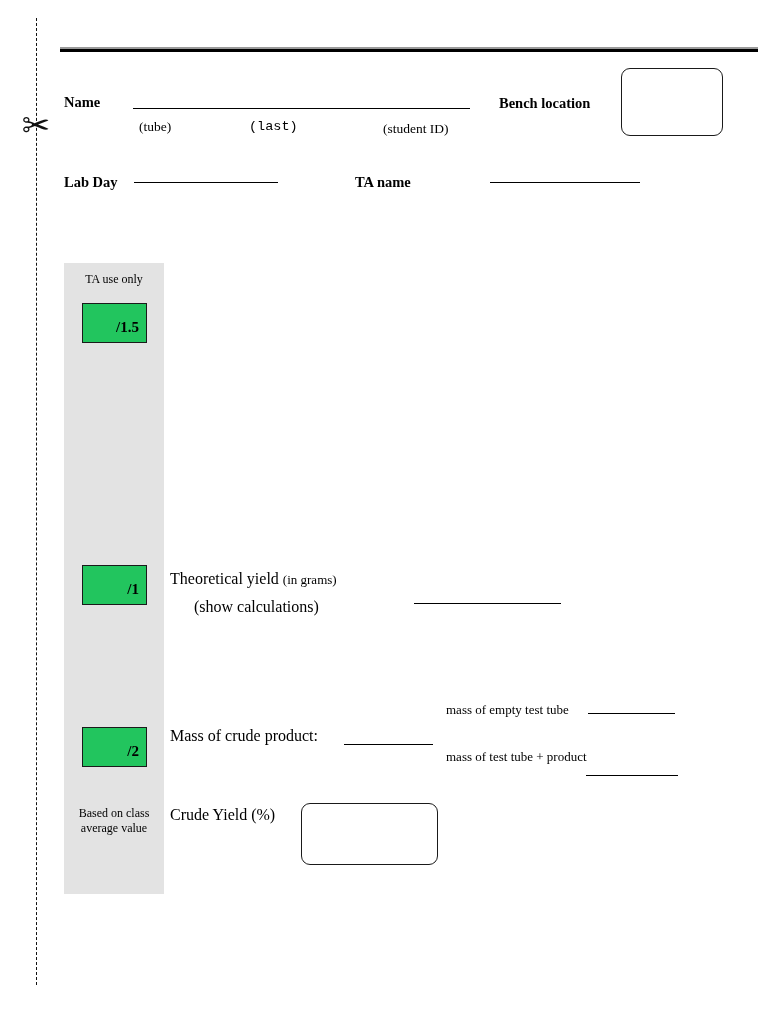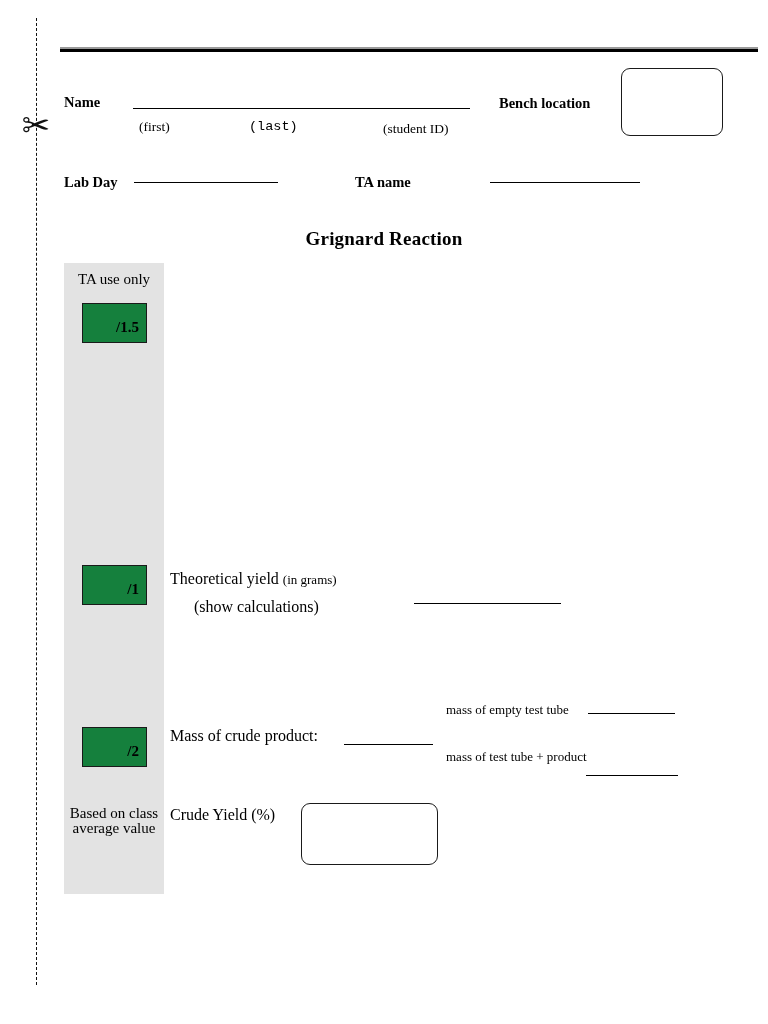--- a/index.html
+++ b/index.html
@@ -126,29 +126,29 @@
     left: 64px;
     top: 263px;
     width: 100px;
     height: 631px;
     background: #e3e3e3;
   }
   .ta-note {
     position: absolute;
     width: 100px;
     text-align: center;
-    font-size: 15px;
+    font-size: 12px;
     line-height: 15px;
   }
   .score-box {
     position: absolute;
     width: 65px;
     height: 40px;
     border: 1.6px solid #1a1a1a;
-    background: #15803d;
+    background: #22c55e;
     box-sizing: border-box;
   }
   .score-box span {
     position: absolute;
     right: 7px;
     bottom: 6px;
     font-weight: bold;
     font-size: 15px;
   }
 
@@ -189,33 +189,32 @@
   <div class="cut-line"></div>
   <div class="scissors">✂</div>
 
   <div class="hdr-rule">
     <div class="thin"></div>
     <div class="thick"></div>
   </div>
 
   <div class="lbl-bold" style="left:64px; top:94px;">Name</div>
   <div class="rule" style="left:133px; top:108px; width:337px;"></div>
-  <div class="lbl-plain" style="left:139px; top:119px;">(first)</div>
+  <div class="lbl-plain" style="left:139px; top:119px;">(tube)</div>
   <div class="lbl-plain" style="left:249px; top:119px;font-family:Liberation Mono, monospace;">(last)</div>
   <div class="lbl-plain" style="left:383px; top:121px;">(student ID)</div>
 
   <div class="lbl-bold" style="left:499px; top:95px;">Bench location</div>
   <div class="round-box" style="left:621px; top:68px; width:102px; height:68px;"></div>
 
   <div class="lbl-bold" style="left:64px; top:174px;">Lab Day</div>
   <div class="rule" style="left:134px; top:182px; width:144px;"></div>
   <div class="lbl-bold" style="left:355px; top:174px;">TA name</div>
   <div class="rule" style="left:490px; top:182px; width:150px;"></div>
 
-  <div class="doc-title">Grignard Reaction</div>
 
   <div class="ta-col"></div>
   <div class="ta-note" style="left:64px; top:272px;">TA use only</div>
 
   <div class="score-box" style="left:82px; top:303px;">
     <span>/1.5</span>
   </div>
   <div class="score-box" style="left:82px; top:565px;">
     <span>/1</span>
   </div>

